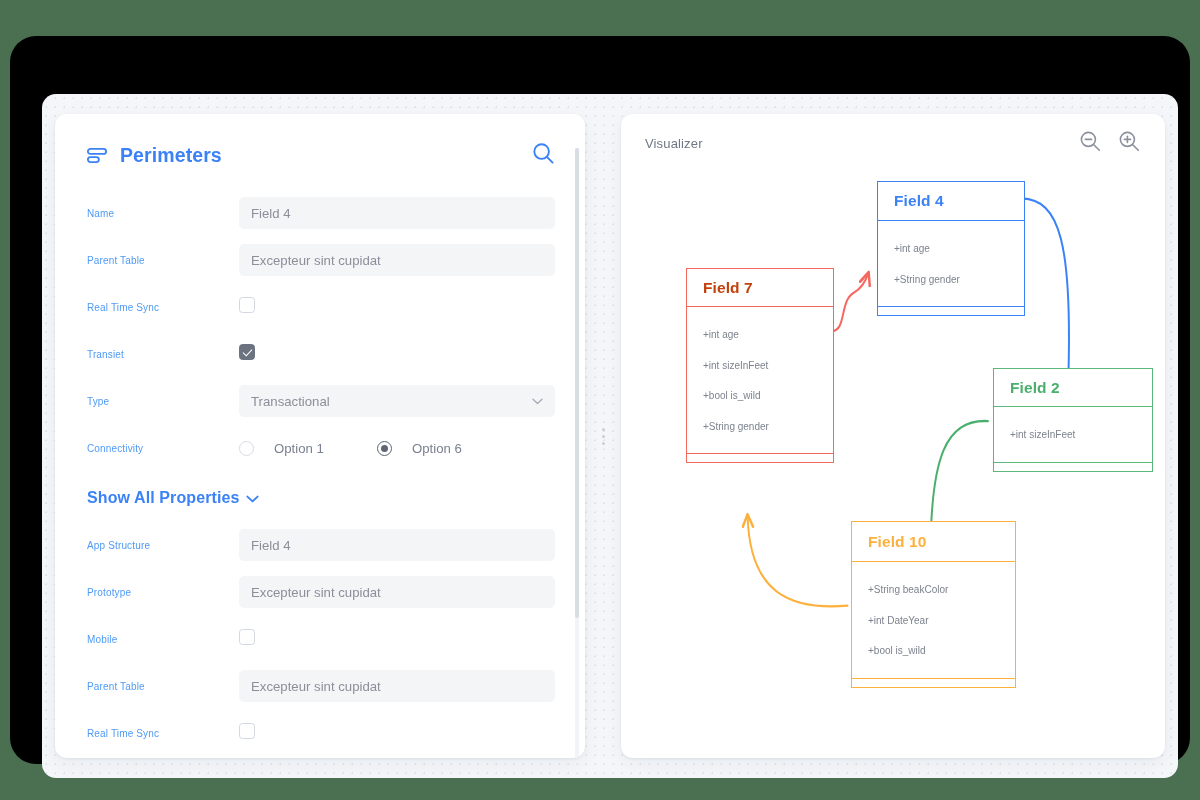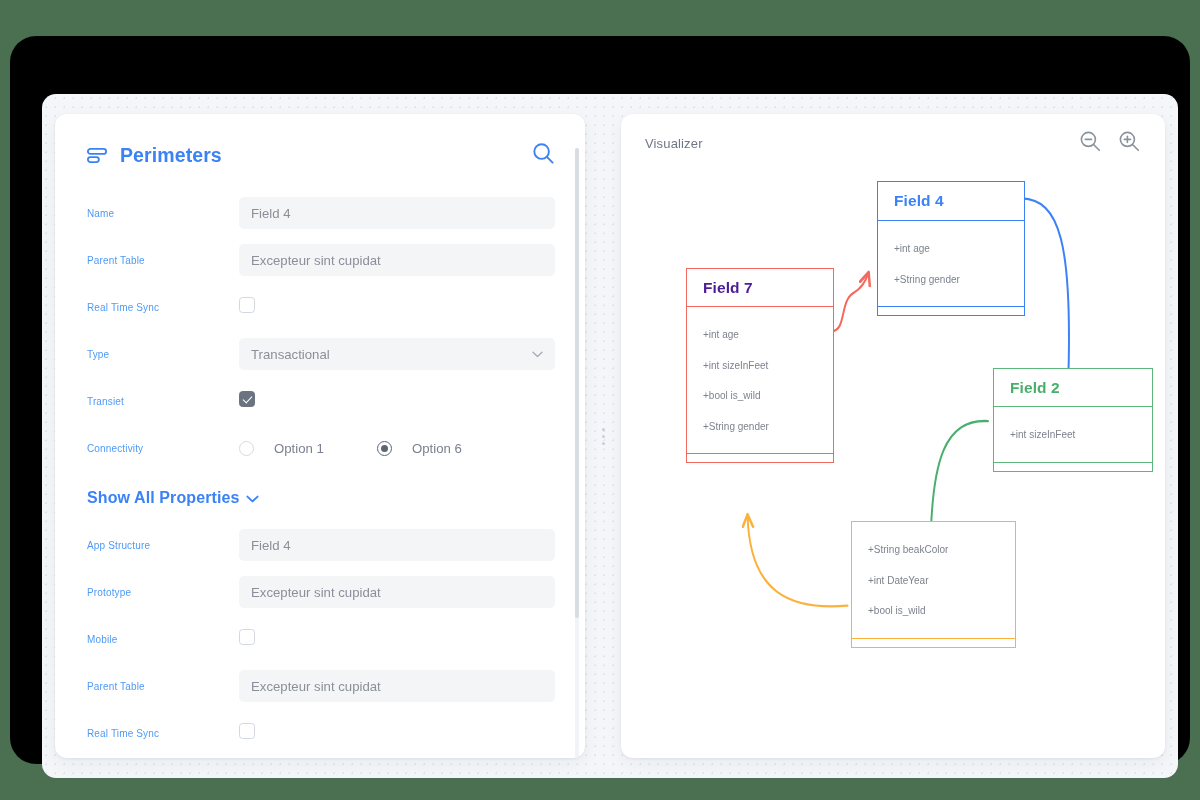--- a/index.html
+++ b/index.html
@@ -299,21 +299,21 @@
     white-space: nowrap;
   }
   .uml-footer { flex: 0 0 auto; }
 
   
   #uml-box-field4  { left: 256px; top: 23px;  width: 148px; border: 1.8px solid #3b82f6; }
   #uml-box-field4 .uml-title  { height: 39px; color: #3b82f6; border-bottom: 1.8px solid #3b82f6; }
   #uml-box-field4 .uml-footer { height: 9px; border-top: 1.8px solid #3b82f6; }
 
   #uml-box-field7  { left: 65px;  top: 110px; width: 148px; border: 1.6px solid #f4695f; }
-  #uml-box-field7 .uml-title  { height: 38px; color: #4c1d95; border-bottom: 1.6px solid #f4695f; }
+  #uml-box-field7 .uml-title  { height: 38px; color: #c2410c; border-bottom: 1.6px solid #f4695f; }
   #uml-box-field7 .uml-footer { height: 9px; border-top: 1.6px solid #f4695f; }
 
   #uml-box-field2  { left: 372px; top: 210px; width: 160px; border: 1.6px solid #5cb87a; }
   #uml-box-field2 .uml-title  { height: 38px; color: #4aaf6d; border-bottom: 1.6px solid #5cb87a; }
   #uml-box-field2 .uml-footer { height: 9px; border-top: 1.6px solid #5cb87a; }
 
   #uml-box-field10 { left: 230px; top: 363px; width: 165px; border: 1.8px solid #fcb13d; }
   #uml-box-field10 .uml-title  { height: 40px; color: #fcb13d; border-bottom: 1.8px solid #fcb13d; }
   #uml-box-field10 .uml-footer { height: 9px; border-top: 1.8px solid #fcb13d; }
 
@@ -364,35 +364,35 @@
                   <div class="form-label">Parent Table</div>
                   <div class="form-control">
                     <div class="text-field">Excepteur sint cupidat</div>
                   </div>
                 </div>
                 <div class="form-row">
                   <div class="form-label">Real Time Sync</div>
                   <div class="form-control"><span class="checkbox"></span></div>
                 </div>
                 <div class="form-row">
+                  <div class="form-label">Transiet</div>
+                  <div class="form-control"><span class="checkbox checked"></span></div>
+                </div>
+                <div class="form-row">
                   <div class="form-label">Type</div>
                   <div class="form-control">
                     <div class="select-field">
                       <span class="sel-value">Transactional</span>
                       <span>
                         <svg width="11" height="7" viewBox="0 0 11 7" class="select-caret">
                           <polyline points="1,1.3 5.5,5.5 10,1.3" fill="none" stroke="#a8aeb8" stroke-width="1.4" stroke-linecap="round" stroke-linejoin="round"></polyline>
                         </svg>
                       </span>
                     </div>
                   </div>
-                </div>
-                <div class="form-row">
-                  <div class="form-label">Transiet</div>
-                  <div class="form-control"><span class="checkbox checked"></span></div>
                 </div>
                 <div class="form-row">
                   <div class="form-label">Connectivity</div>
                   <div class="form-control">
                     <div class="radio-group">
                       <label class="radio-item">
                         <span class="radio-dot"></span>
                         <span>Option 1</span>
                       </label>
                       <label class="radio-item">
@@ -526,20 +526,21 @@
                   <div class="uml-footer"></div>
                 </div>
                 <div class="uml-box" id="uml-box-field2">
                   <div class="uml-title">Field 2</div>
                   <div class="uml-body">
                     <div class="uml-attr">+int sizeInFeet</div>
                   </div>
                   <div class="uml-footer"></div>
                 </div>
                 <div class="uml-box" id="uml-box-field10">
+                  <div class="uml-title">Field 10</div>
                   <div class="uml-body">
                     <div class="uml-attr">+String beakColor</div>
                     <div class="uml-attr">+int DateYear</div>
                     <div class="uml-attr">+bool is_wild</div>
                   </div>
                   <div class="uml-footer"></div>
                 </div>
               </div>
           </div>
         </div>

